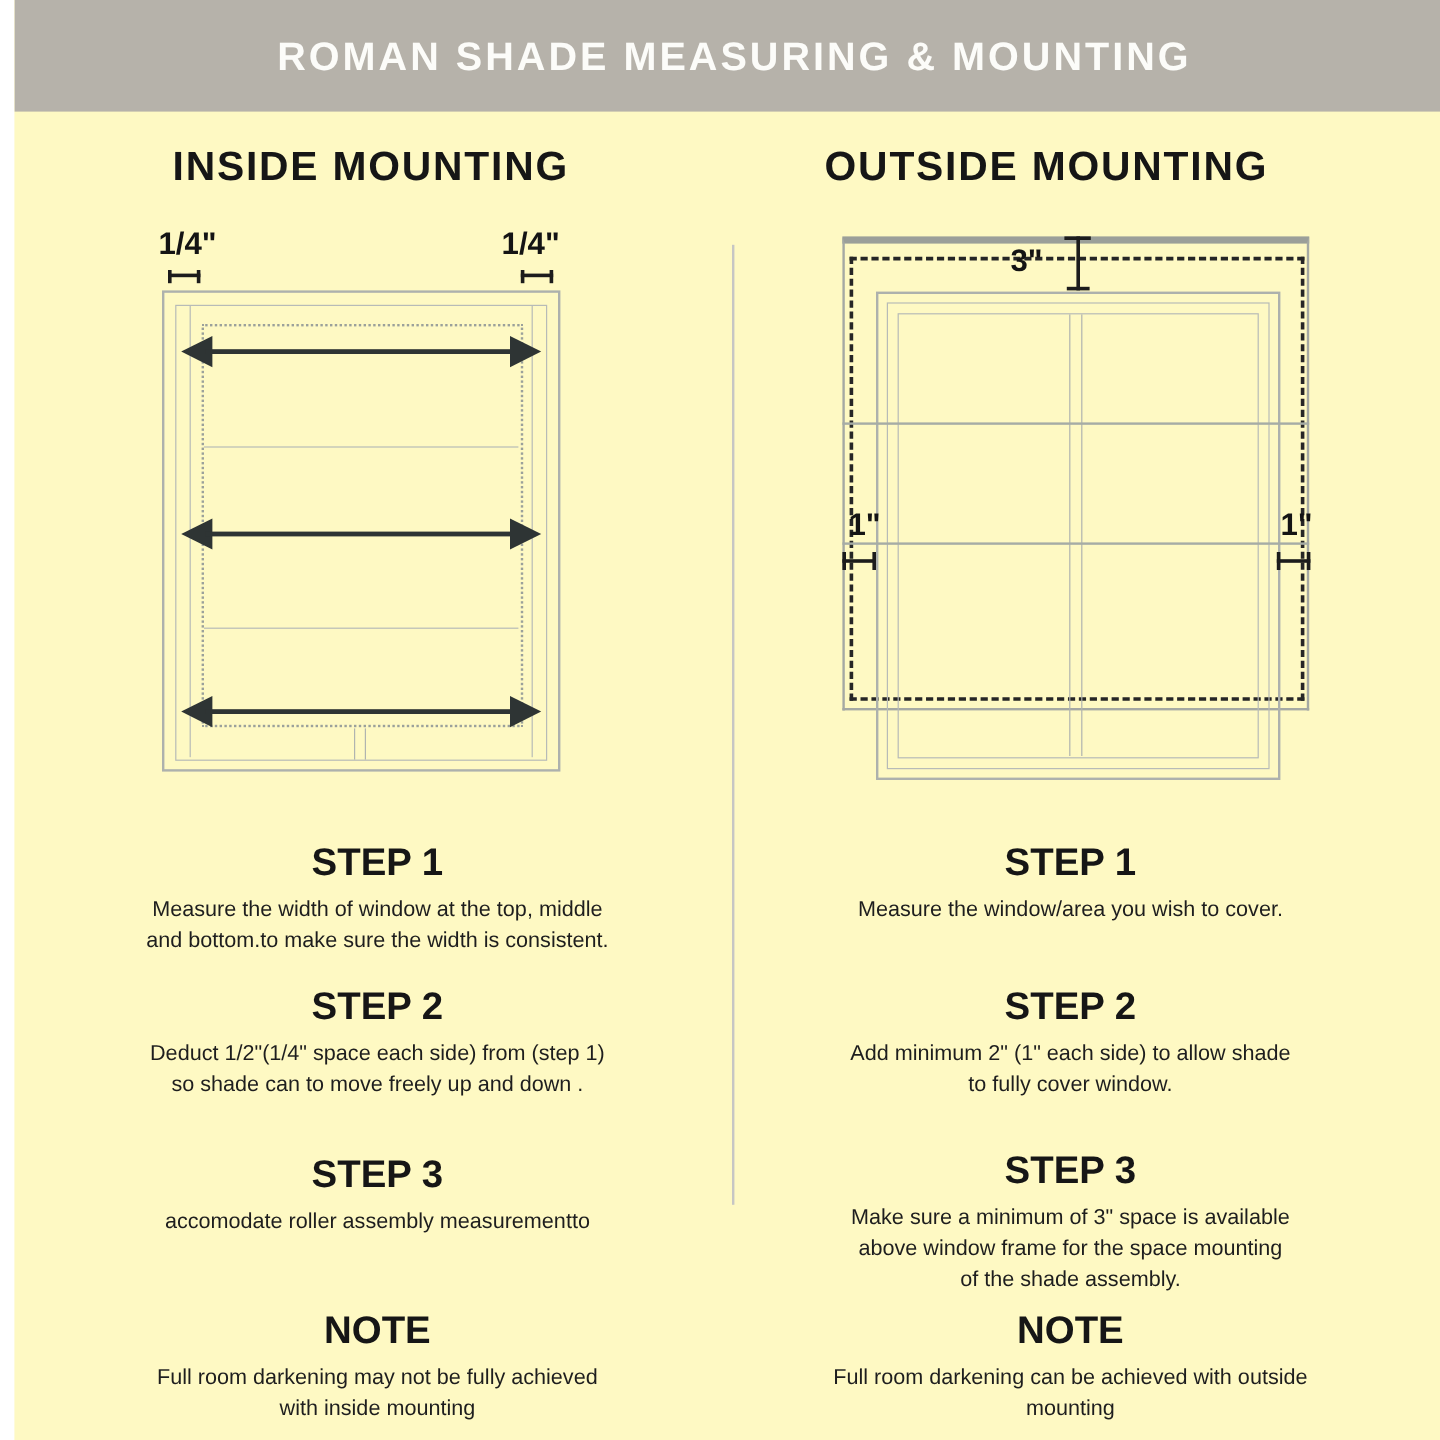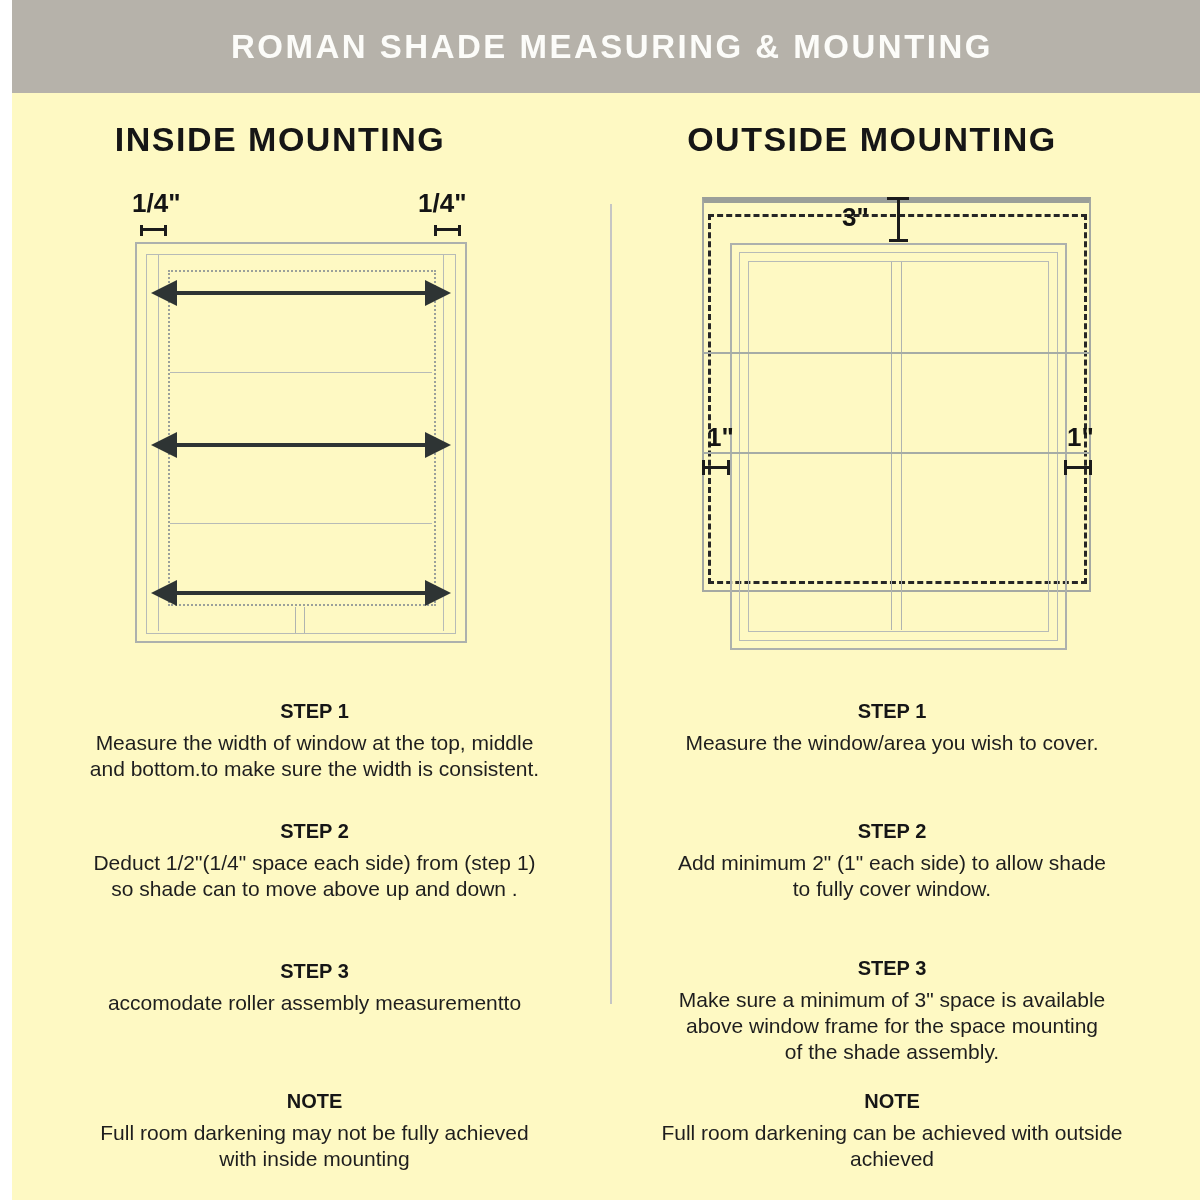--- a/index.html
+++ b/index.html
@@ -45,36 +45,36 @@
   
   .shade-panel{border:2px solid #a5a9a3;border-top:6px solid #9b9f99;}
   .shade-dashed{border:3px dashed #262626;}
   .mullion{border-left:1px solid #b0b4b0;border-right:1px solid #b0b4b0;}
   .rail{height:2px;background:#a6aca6;}
   .ibeam-v{width:3px;background:#1c1c1c;}
   .ibeam-cap{height:3px;background:#1c1c1c;}
 
   
   .stepblock{width:545px;text-align:center;color:#1e1e1e;}
-  .stepblock .sh{font-size:20px;font-weight:bold;margin:0 0 7px 0;color:#161616;}
-  .stepblock .sl{font-size:21px;line-height:26px;}
+  .stepblock .sh{font-size:32px;font-weight:bold;margin:0 0 7px 0;color:#161616;}
+  .stepblock .sl{font-size:18px;line-height:26px;}
   .rcol{width:500px;}
 </style>
 </head>
 <body>
 
 <div class="page">
 
   <div class="abs header-bar">
     <div class="header-title">ROMAN SHADE MEASURING &amp; MOUNTING</div>
   </div>
 
   <div class="abs col-divider"></div>
 
-  <div class="abs section-title" style="left:10px;top:120px;width:516px;">INSIDE MOUNTING</div>
+  <div class="abs section-title" style="left:39px;top:120px;width:516px;">INSIDE MOUNTING</div>
 
   <div class="abs mlabel" style="left:120px;top:188px;">1/4"</div>
   <div class="abs mlabel" style="left:406px;top:188px;">1/4"</div>
   <div class="abs hbracket" style="left:128px;top:225px;width:27px;height:11px;">
     <div class="bar"></div>
     <div class="tick"></div>
     <div class="tick r"></div>
   </div>
   <div class="abs hbracket" style="left:422px;top:225px;width:27px;height:11px;">
     <div class="bar"></div>
@@ -141,21 +141,21 @@
   </div>
 
   <div class="abs stepblock" style="left:30px;top:700px;">
     <div class="sh">STEP 1</div>
     <div class="sl">Measure the width of window at the top, middle</div>
     <div class="sl">and bottom.to make sure the width is consistent.</div>
   </div>
   <div class="abs stepblock" style="left:30px;top:820px;">
     <div class="sh">STEP 2</div>
     <div class="sl">Deduct 1/2"(1/4" space each side) from (step 1)</div>
-    <div class="sl">so shade can to move above up and down  .</div>
+    <div class="sl">so shade can to move freely up and down  .</div>
   </div>
   <div class="abs stepblock" style="left:30px;top:960px;">
     <div class="sh">STEP 3</div>
     <div class="sl">accomodate roller assembly measurementto</div>
   </div>
   <div class="abs stepblock" style="left:30px;top:1090px;">
     <div class="sh">NOTE</div>
     <div class="sl">Full room darkening may not be fully achieved</div>
     <div class="sl">with inside mounting</div>
   </div>
@@ -171,16 +171,16 @@
   </div>
   <div class="abs stepblock rcol" style="left:630px;top:957px;">
     <div class="sh">STEP 3</div>
     <div class="sl">Make sure a minimum of 3" space is available</div>
     <div class="sl">above window frame for the space mounting</div>
     <div class="sl">of the shade assembly.</div>
   </div>
   <div class="abs stepblock rcol" style="left:630px;top:1090px;">
     <div class="sh">NOTE</div>
     <div class="sl">Full room darkening can be achieved with outside</div>
-    <div class="sl">achieved</div>
+    <div class="sl">mounting</div>
   </div>
 
 </div>
 
 </body></html>

